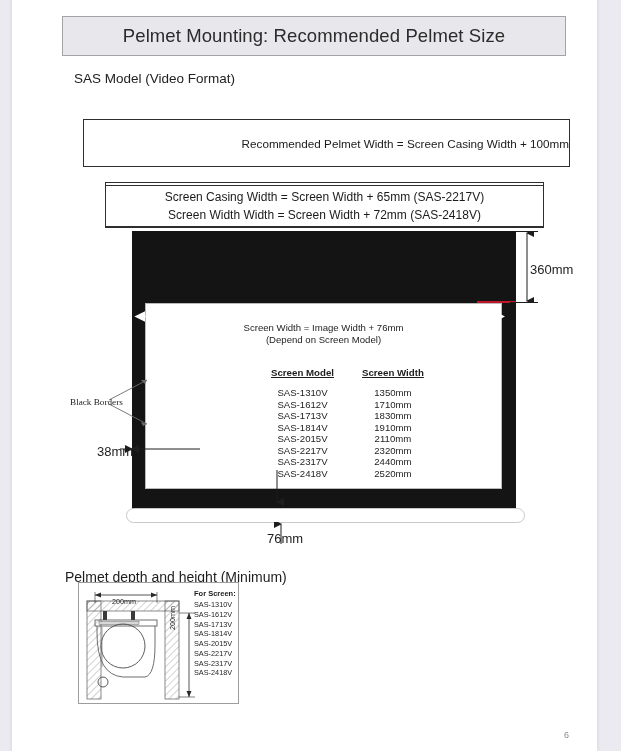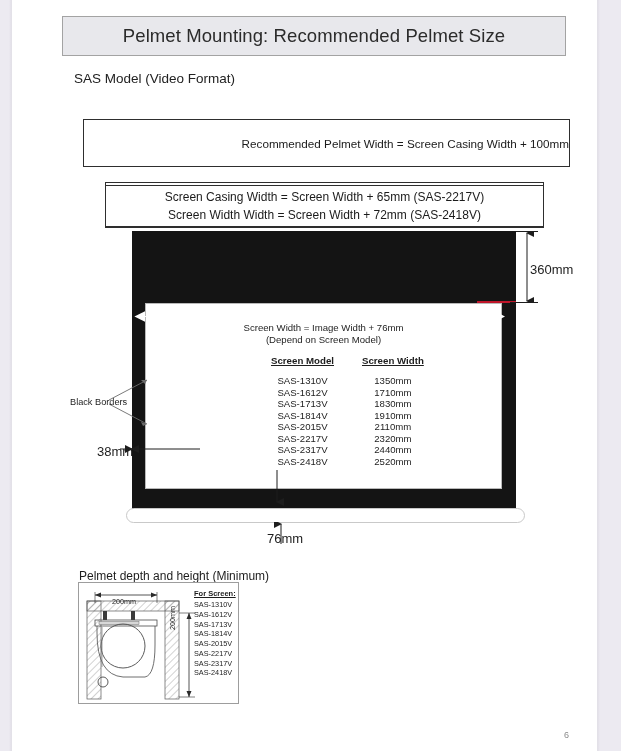--- a/index.html
+++ b/index.html
@@ -193,21 +193,21 @@
     color: #1d1d1d;
     line-height: 1.3;
   }
   #model-table {
     position: absolute;
     left: 245px;
     top: 355px;
     font-size: 9.6px;
     color: #1d1d1d;
   }
-  #model-table table { border-collapse: collapse; }
+  #model-table table { border-collapse: collapse; margin-top: 12px; }
   #model-table th {
     font-size: 9.7px;
     font-weight: bold;
     text-decoration: underline;
     padding: 0 14px 9px 14px;
     text-align: center;
     white-space: nowrap;
   }
   #model-table td {
     padding: 0 14px;
@@ -219,28 +219,28 @@
   
   .dim-label {
     position: absolute;
     font-size: 13px;
     color: #1d1d1d;
     white-space: nowrap;
   }
   #label-360 { left: 518px; top: 262px; }
   #label-38  { left: 85px;  top: 444px; }
   #label-76  { left: 255px; top: 531px; }
-  #label-black-borders { left: 58px; top: 397px; font-size: 9.2px; }
+  #label-black-borders { left: 58px; top: 397px; font-size: 9.2px; font-family: Liberation Serif, serif; }
 
   
   #detail-title {
     position: absolute;
-    left: 67px;
+    left: 53px;
     top: 569px;
-    font-size: 12px;
+    font-size: 14px;
     color: #1d1d1d;
   }
   #detail-panel {
     position: absolute;
     left: 66px;
     top: 582px;
     width: 161px;
     height: 122px;
     border: 1px solid #9d9d9d;
     background: #fff;
@@ -249,21 +249,20 @@
   #detail-models {
     position: absolute;
     left: 182px;
     top: 589px;
     font-size: 7.3px;
     color: #1d1d1d;
     line-height: 1.34;
   }
   #detail-models .hdr {
     font-weight: bold;
-    text-decoration: underline;
     font-size: 7.5px;
     margin-bottom: 1px;
   }
   .dim-200 {
     position: absolute;
     font-size: 7.2px;
     color: #1d1d1d;
     white-space: nowrap;
   }
   #dim-200-top { left: 100px; top: 597px; }

